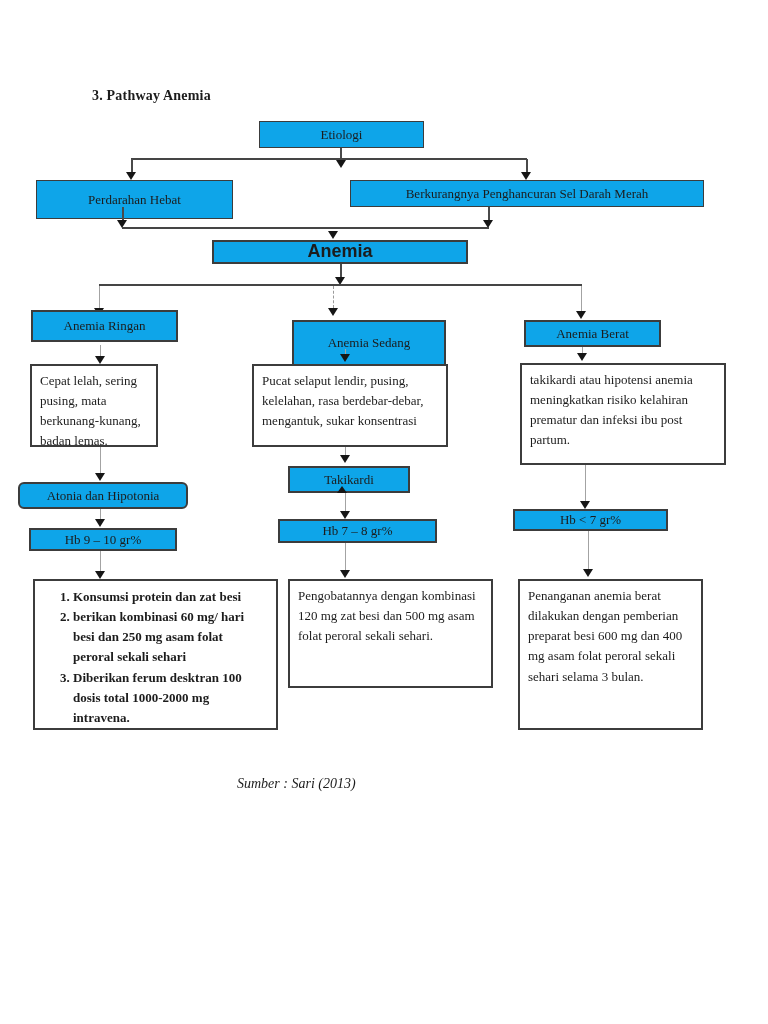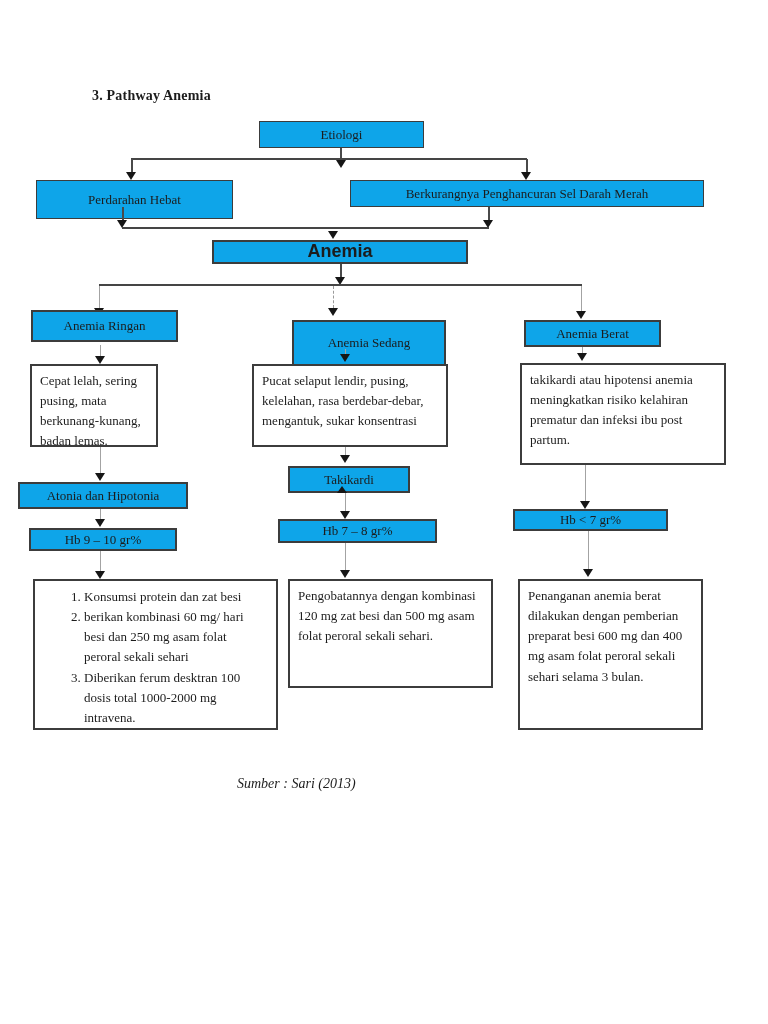--- a/index.html
+++ b/index.html
@@ -97,21 +97,21 @@
     <div class="arrD" style="left:340px;top:354px;"></div>
     <div class="vlg" style="left:582px;top:347px;height:6px;"></div>
     <div class="arrD" style="left:577px;top:353px;"></div>
 
     <div class="tbox" style="left:30px;top:364px;width:128px;height:83px;">Cepat lelah, sering pusing, mata berkunang-kunang, badan lemas.</div>
     <div class="tbox" style="left:252px;top:364px;width:196px;height:83px;">Pucat selaput lendir, pusing, kelelahan, rasa berdebar-debar, mengantuk, sukar konsentrasi</div>
     <div class="tbox" style="left:489px;top:363px;width:206px;height:102px;margin-left:31px;">takikardi atau hipotensi anemia meningkatkan risiko kelahiran prematur dan infeksi ibu post partum.</div>
 
     <div class="vlg" style="left:100px;top:447px;height:26px;"></div>
     <div class="arrD" style="left:95px;top:473px;"></div>
-    <div class="node" style="left:18px;top:482px;width:170px;height:27px;">Atonia dan Hipotonia</div>
+    <div class="node" style="left:18px;top:482px;width:170px;height:27px;border-radius:6px;">Atonia dan Hipotonia</div>
     <div class="vlg" style="left:100px;top:509px;height:10px;"></div>
     <div class="arrD" style="left:95px;top:519px;"></div>
     <div class="node" style="left:29px;top:528px;width:148px;height:23px;">Hb 9 – 10 gr%</div>
     <div class="vlg" style="left:100px;top:551px;height:20px;"></div>
     <div class="arrD" style="left:95px;top:571px;"></div>
 
     <div class="vlg" style="left:345px;top:447px;height:8px;"></div>
     <div class="arrD" style="left:340px;top:455px;"></div>
     <div class="node" style="left:288px;top:466px;width:122px;height:27px;">Takikardi</div>
     <div class="arrU" style="left:337px;top:486px;"></div>
@@ -120,21 +120,21 @@
     <div class="node" style="left:278px;top:519px;width:159px;height:24px;">Hb 7 – 8 gr%</div>
     <div class="vlg" style="left:345px;top:543px;height:27px;"></div>
     <div class="arrD" style="left:340px;top:570px;"></div>
 
     <div class="vlg" style="left:585px;top:465px;height:36px;"></div>
     <div class="arrD" style="left:580px;top:501px;"></div>
     <div class="node" style="left:513px;top:509px;width:155px;height:22px;">Hb &lt; 7 gr%</div>
     <div class="vlg" style="left:588px;top:531px;height:38px;"></div>
     <div class="arrD" style="left:583px;top:569px;"></div>
 
-    <div class="tbox" style="left:33px;top:579px;width:245px;height:151px;padding:4px 19px;">
+    <div class="tbox" style="left:33px;top:579px;width:245px;height:151px;padding:4px 8px;font-weight:bold;">
       <ol class="olist">
         <li>Konsumsi protein dan zat besi</li>
         <li>berikan kombinasi 60 mg/ hari besi dan 250 mg asam folat peroral sekali sehari</li>
         <li>Diberikan ferum desktran 100 dosis total 1000-2000 mg intravena.</li>
       </ol>
     </div>
     <div class="tbox" style="left:288px;top:579px;width:205px;height:109px;">Pengobatannya dengan kombinasi 120 mg zat besi dan 500 mg asam folat peroral sekali sehari.</div>
     <div class="tbox" style="left:518px;top:579px;width:185px;height:151px;">Penanganan anemia berat dilakukan dengan pemberian preparat besi 600 mg dan 400 mg asam folat peroral sekali sehari selama 3 bulan.</div>
 
   </div>

